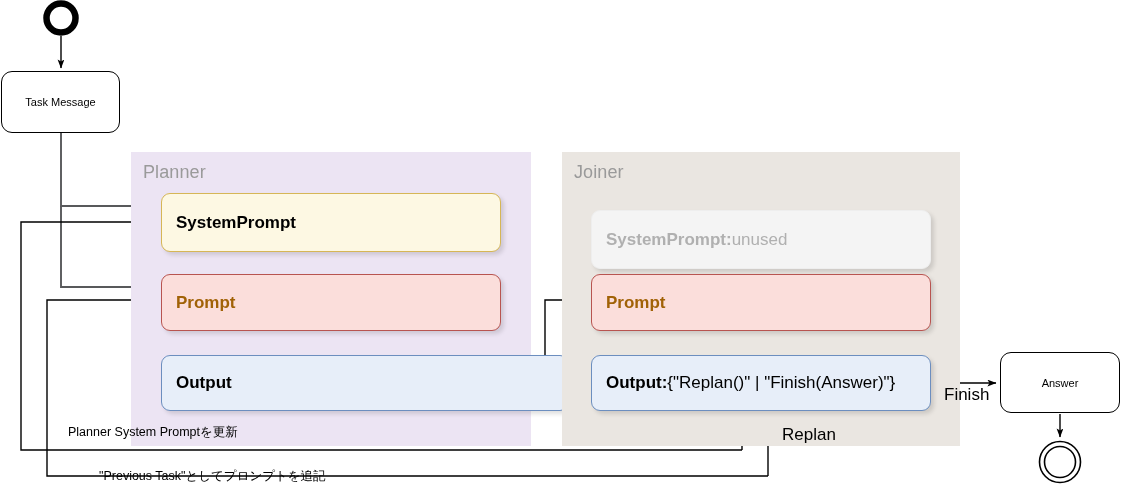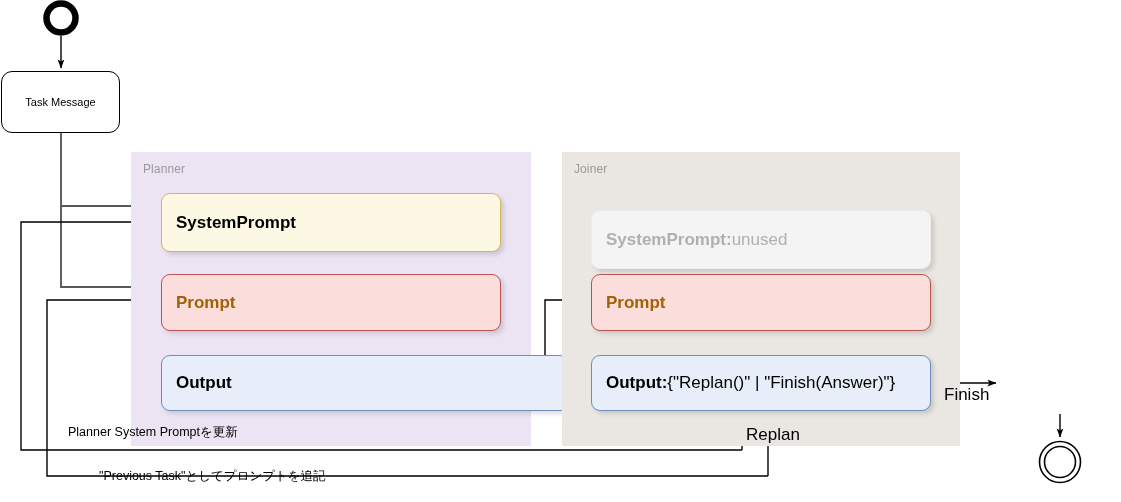--- a/index.html
+++ b/index.html
@@ -30,21 +30,21 @@
 
   
   .group {
     position: absolute;
     box-sizing: border-box;
   }
   .group-label {
     position: absolute;
     left: 12px;
     top: 10px;
-    font-size: 12px;
+    font-size: 18px;
     color: #9a9a9a;
     letter-spacing: 0.1px;
     white-space: nowrap;
   }
   .group-planner {
     background: #ece4f3;
   }
   .group-joiner {
     background: #eae6e1;
   }
@@ -195,26 +195,29 @@
 
   <div class="field field-pink" style="left:591px; top:274px; width:340px; height:57px;">
     <span class="lbl-strong">Prompt</span>
   </div>
 
   <div class="field field-blue" style="left:591px; top:355px; width:340px; height:56px;">
     <span class="lbl-strong">Output:</span>
       <span class="lbl-rest"> {"Replan()" | "Finish(Answer)"}</span>
   </div>
 
+  <div class="node-box" style="left:1000px; top:352px; width:120px; height:61px;">
+    <span>Answer</span>
+  </div>
 
   <div class="edge-label" style="left:944px; top:385px;">
     <span>Finish</span>
   </div>
 
-  <div class="edge-label" style="left:746px; top:425px;">
+  <div class="edge-label" style="left:782px; top:425px;">
     <span>Replan</span>
   </div>
 
   <div class="edge-label-jp" style="left:60px; top:424px;">
     <span>Planner System Promptを更新</span>
   </div>
 
   <div class="edge-label-jp" style="left:91px; top:468px;">
     <span>"Previous Task"としてプロンプトを追記</span>
   </div>

